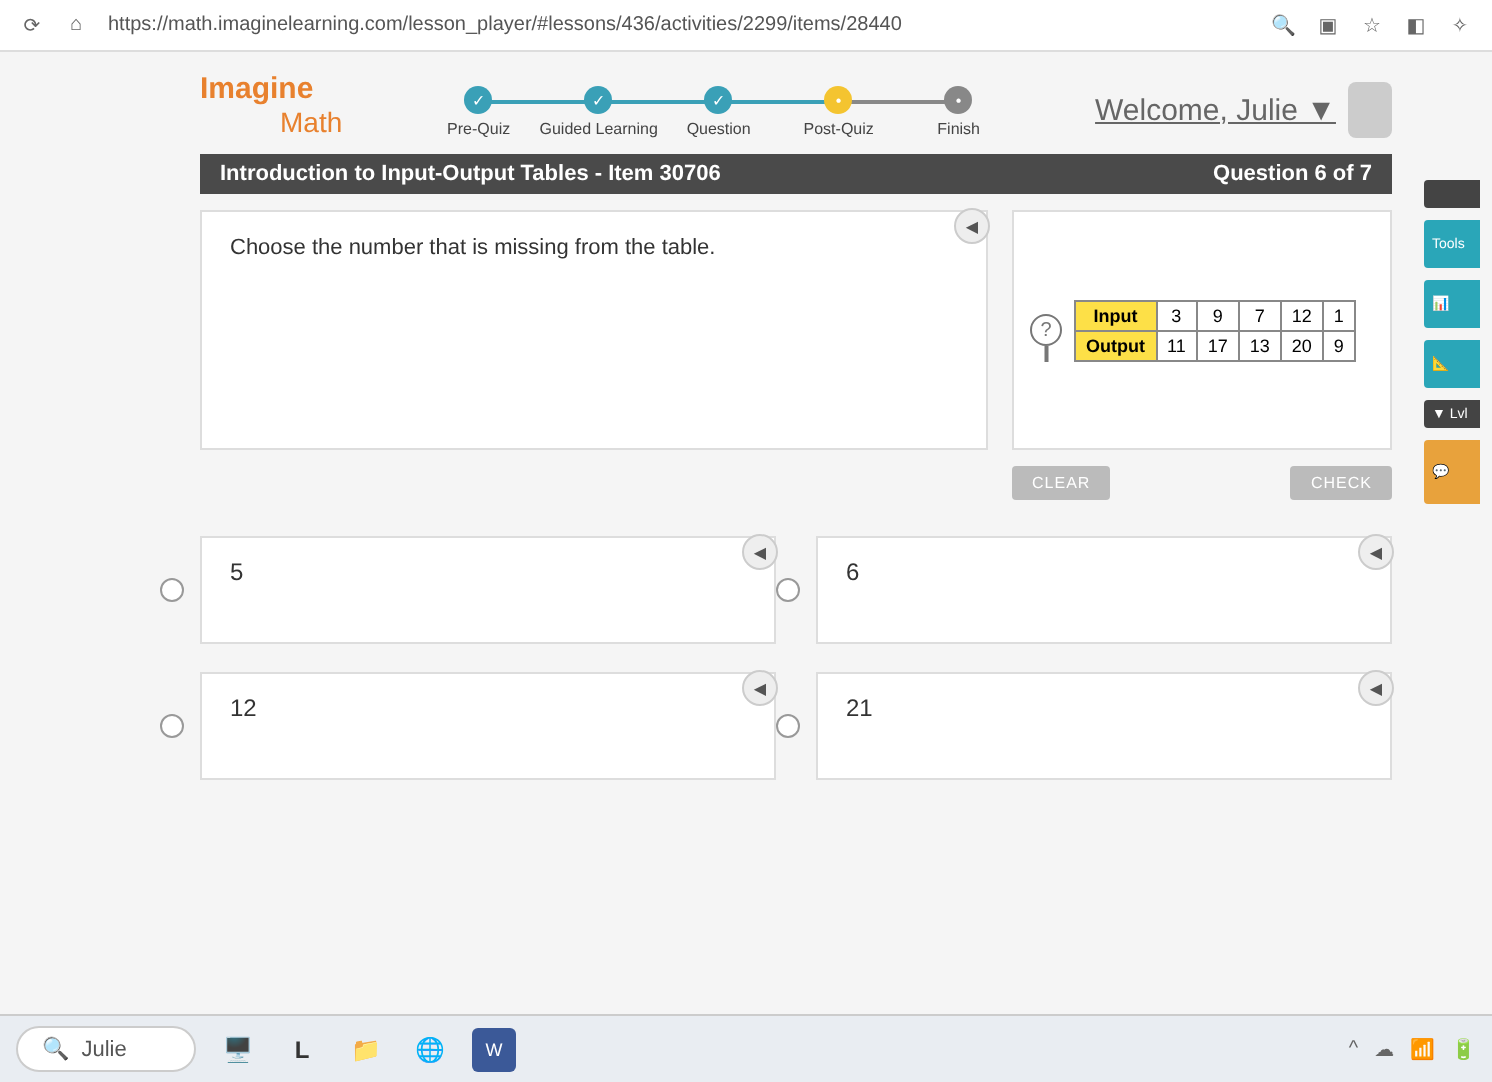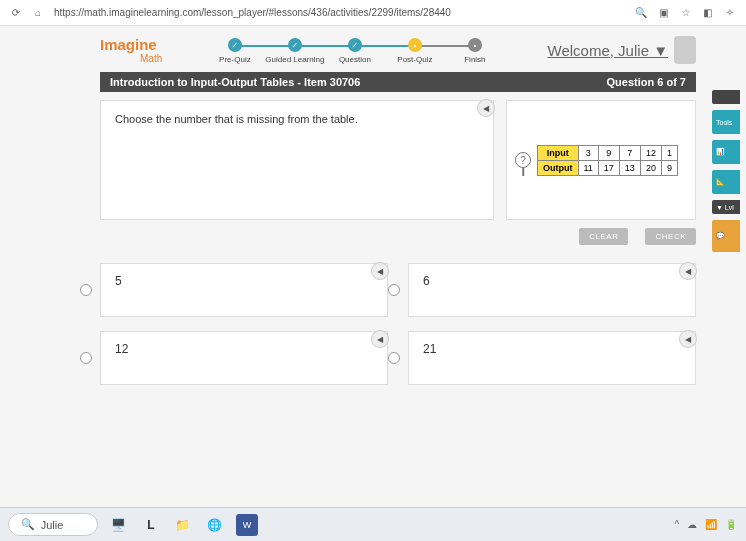--- a/index.html
+++ b/index.html
@@ -3,21 +3,21 @@
 <meta charset="utf-8">
 <style>
   * { margin:0; padding:0; box-sizing:border-box; font-family:Arial,Helvetica,sans-serif; }
   body { background:#f5f5f5; width:746px; height:541px; overflow:hidden; position:relative; }
   .browser-bar { height:26px; background:#fff; border-bottom:1px solid #ddd; display:flex; align-items:center; padding:0 10px; gap:10px; font-size:10px; color:#666; }
   .nav-icon { width:12px; height:12px; display:flex; align-items:center; justify-content:center; color:#666; }
   .url { flex:1; color:#555; }
   .page { background:#f5f5f5; padding:6px 50px 0 100px; position:relative; }
   .top-row { display:flex; align-items:flex-end; justify-content:space-between; padding:4px 0 8px; }
   .logo-block .brand { color:#e8812e; font-weight:bold; font-size:15px; }
-  .logo-block .subbrand { color:#e8812e; font-size:10px;padding-left:40px; }
+  .logo-block .subbrand { color:#e8812e; font-size:14px;padding-left:40px; }
   .progress-track { display:flex; align-items:center; gap:0; position:relative; }
   .step { display:flex; flex-direction:column; align-items:center; font-size:8px; color:#444; width:60px; position:relative;}
   .dot { width:14px; height:14px; border-radius:50%; background:#3aa0b7; display:flex; align-items:center; justify-content:center; color:#fff; font-size:8px; margin-bottom:3px; z-index:2;}
   .dot.current { background:#f4c430; }
   .dot.future { background:#888; }
   .bar { position:absolute; top:7px; left:30px; right:30px; height:2px; background:#3aa0b7; z-index:1;}
   .bar-future { position:absolute; top:7px; height:2px; background:#888; z-index:1;}
   .welcome { font-size:15px; color:#666; display:flex; align-items:center; gap:6px;text-decoration:underline;}
   .avatar { width:22px; height:28px; background:#ccc; border-radius:4px; display:inline-block;}
   .lesson-bar { background:#4a4a4a; color:#fff; display:flex; justify-content:space-between; align-items:center; padding:4px 10px; font-size:11px; font-weight:bold;}
@@ -25,21 +25,21 @@
   .left-col { flex:1; }
   .prompt-card { background:#fff; border:1px solid #ddd; padding:12px 14px; font-size:11px; color:#333; height:120px; position:relative;}
   .audio-btn { position:absolute; top:-2px; right:-2px; width:18px; height:18px; border-radius:50%; background:#eee; border:1px solid #ccc; display:flex; align-items:center; justify-content:center; font-size:8px; color:#555;}
   .right-col { width:190px; }
   .table-card { background:#fff; border:1px solid #ddd; padding:12px 8px; height:120px; display:flex; align-items:center; gap:6px;}
   .qmark { width:16px; height:16px; border:1.5px solid #777; border-radius:50%; display:flex; align-items:center; justify-content:center; font-size:10px; color:#777; position:relative;}
   .qmark::after { content:''; position:absolute; width:1.5px; height:8px; background:#777; bottom:-9px; left:50%; transform:translateX(-50%);}
   table.iot { border-collapse:collapse; font-size:9px; }
   table.iot td { border:1px solid #888; padding:2px 5px; text-align:center; min-width:16px;}
   table.iot td.hdr { font-weight:bold; background:#fde047;}
-  .action-row { display:flex; justify-content:flex-end; gap:17px; margin-top:8px;}
+  .action-row { display:flex; justify-content:space-between; gap:17px; margin-top:8px;}
   .act-btn { background:#bbb; color:#fff; font-size:8px; padding:4px 10px; border:none; border-radius:2px; letter-spacing:0.5px;}
   .answers { display:grid; grid-template-columns:1fr 1fr; gap:14px 20px; margin-top:18px; padding-left:0;}
   .answer { position:relative; }
   .radio { position:absolute; left:-20px; top:50%; transform:translateY(-50%); width:12px; height:12px; border:1.5px solid #999; border-radius:50%; background:#fff;}
   .answer-card { background:#fff; border:1px solid #ddd; height:54px; padding:10px 14px; font-size:12px; color:#333; position:relative;}
   .answer-card .audio-btn { top:-2px; right:-2px;}
   .side-tools { position:absolute; right:6px; top:90px; display:flex; flex-direction:column; gap:6px;}
   .tool-tab { background:#2aa6b8; color:#fff; font-size:7px; padding:3px 4px; border-radius:2px 0 0 2px; text-align:left; width:28px; height:24px; display:flex; align-items:center;}
   .tool-tab.orange { background:#e8a23c; height:32px;}
   .tool-tab.dark { background:#444; height:14px;}

